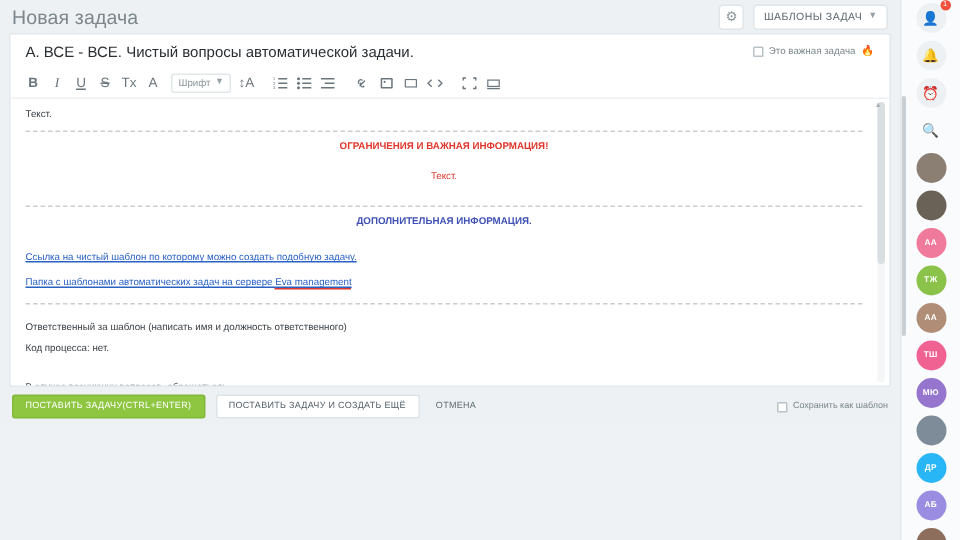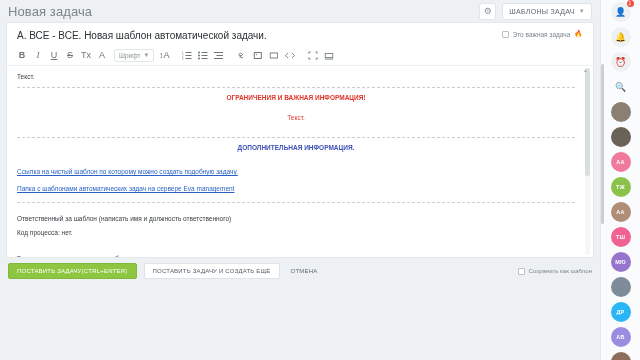--- a/index.html
+++ b/index.html
@@ -179,21 +179,21 @@
         <div class="templates-btn">
           <span>ШАБЛОНЫ ЗАДАЧ</span>
           <span class="chev">▼</span>
         </div>
       </div>
     </div>
 
     <div class="card">
 
       <div class="task-title-row">
-        <div class="task-title">А. ВСЕ - ВСЕ. Новая шаблон автоматической задачи.</div>
+        <div class="task-title">А. ВСЕ - ВСЕ. Чистый вопросы автоматической задачи.</div>
         <div class="important-wrap">
           <span class="chk"></span>
           <span>Это важная задача</span>
           <span class="fire-icon">🔥</span>
         </div>
       </div>
 
       <div class="toolbar">
         <div class="tb bold">B</div>
         <div class="tb ital">I</div>

